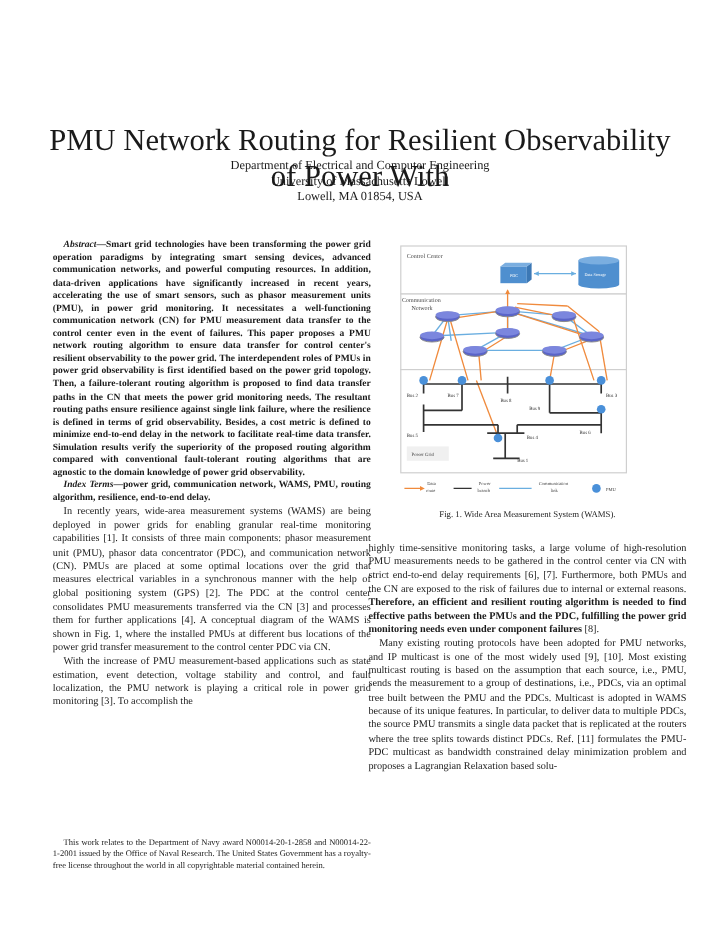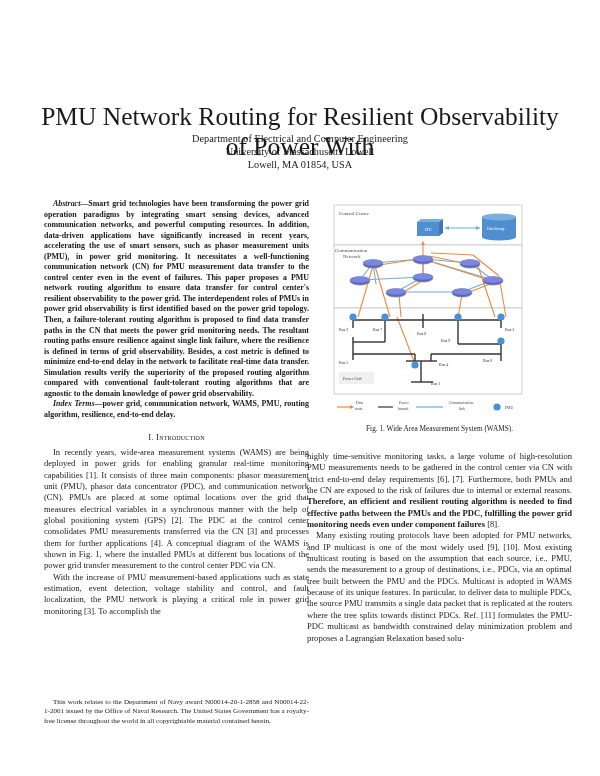--- a/index.html
+++ b/index.html
@@ -47,21 +47,20 @@
 
 <div class="authors">
   <div class="it">Department of Electrical and Computer Engineering</div>
   <div class="it">University of Massachusetts Lowell</div>
   <div>Lowell, MA 01854, USA</div>
 </div>
 
 <div class="col col-left">
   <p class="abstract"><span class="lead">Abstract</span><span>—</span><span>Smart grid technologies have been transforming the power grid operation paradigms by integrating smart sensing devices, advanced communication networks, and powerful computing resources. In addition, data-driven applications have significantly increased in recent years, accelerating the use of smart sensors, such as phasor measurement units (PMU), in power grid monitoring. It necessitates a well-functioning communication network (CN) for PMU measurement data transfer to the control center even in the event of failures. This paper proposes a PMU network routing algorithm to ensure data transfer for control center's resilient observability to the power grid. The interdependent roles of PMUs in power grid observability is first identified based on the power grid topology. Then, a failure-tolerant routing algorithm is proposed to find data transfer paths in the CN that meets the power grid monitoring needs. The resultant routing paths ensure resilience against single link failure, where the resilience is defined in terms of grid observability. Besides, a cost metric is defined to minimize end-to-end delay in the network to facilitate real-time data transfer. Simulation results verify the superiority of the proposed routing algorithm compared with conventional fault-tolerant routing algorithms that are agnostic to the domain knowledge of power grid observability.</span></p>
   <p class="indexterms"><span class="lead">Index Terms</span><span>—</span><span>power grid, communication network, WAMS, PMU, routing algorithm, resilience, end-to-end delay.</span></p>
-  <div class="section-heading"><span>I. </span><span class="sc">Introduction</span></div>
   <p class="para">In recently years, wide-area measurement systems (WAMS) are being deployed in power grids for enabling granular real-time monitoring capabilities [1]. It consists of three main components: phasor measurement unit (PMU), phasor data concentrator (PDC), and communication network (CN). PMUs are placed at some optimal locations over the grid that measures electrical variables in a synchronous manner with the help of global positioning system (GPS) [2]. The PDC at the control center consolidates PMU measurements transferred via the CN [3] and processes them for further applications [4]. A conceptual diagram of the WAMS is shown in Fig. 1, where the installed PMUs at different bus locations of the power grid transfer measurement to the control center PDC via CN.</p>
   <p class="para">With the increase of PMU measurement-based applications such as state estimation, event detection, voltage stability and control, and fault localization, the PMU network is playing a critical role in power grid monitoring [3]. To accomplish the</p>
 </div>
 
 <div class="footnote">This work relates to the Department of Navy award N00014-20-1-2858 and N00014-22-1-2001 issued by the Office of Naval Research. The United States Government has a royalty-free license throughout the world in all copyrightable material contained herein.</div>
 
 <div class="figure">
   <svg width="196" height="212" viewBox="0 0 196 212" xmlns="http://www.w3.org/2000/svg">
 
     <rect x="1" y="1" width="188" height="40" fill="#fff" stroke="#cfcfcf" stroke-width="1"></rect>

